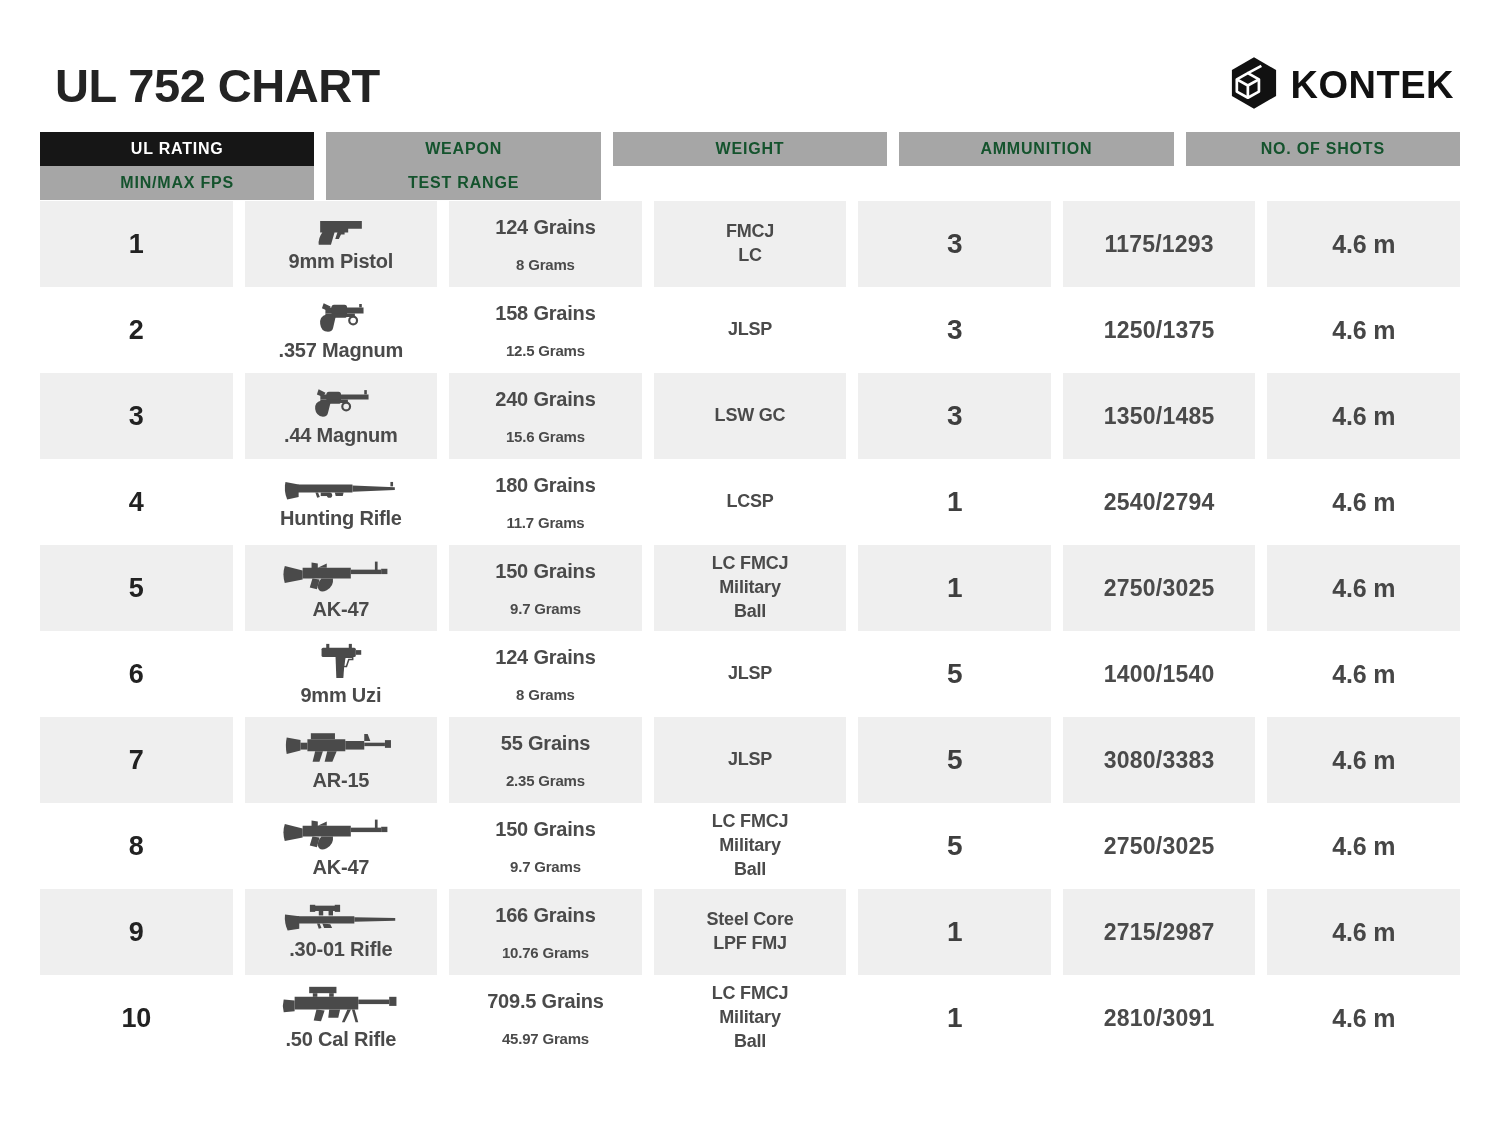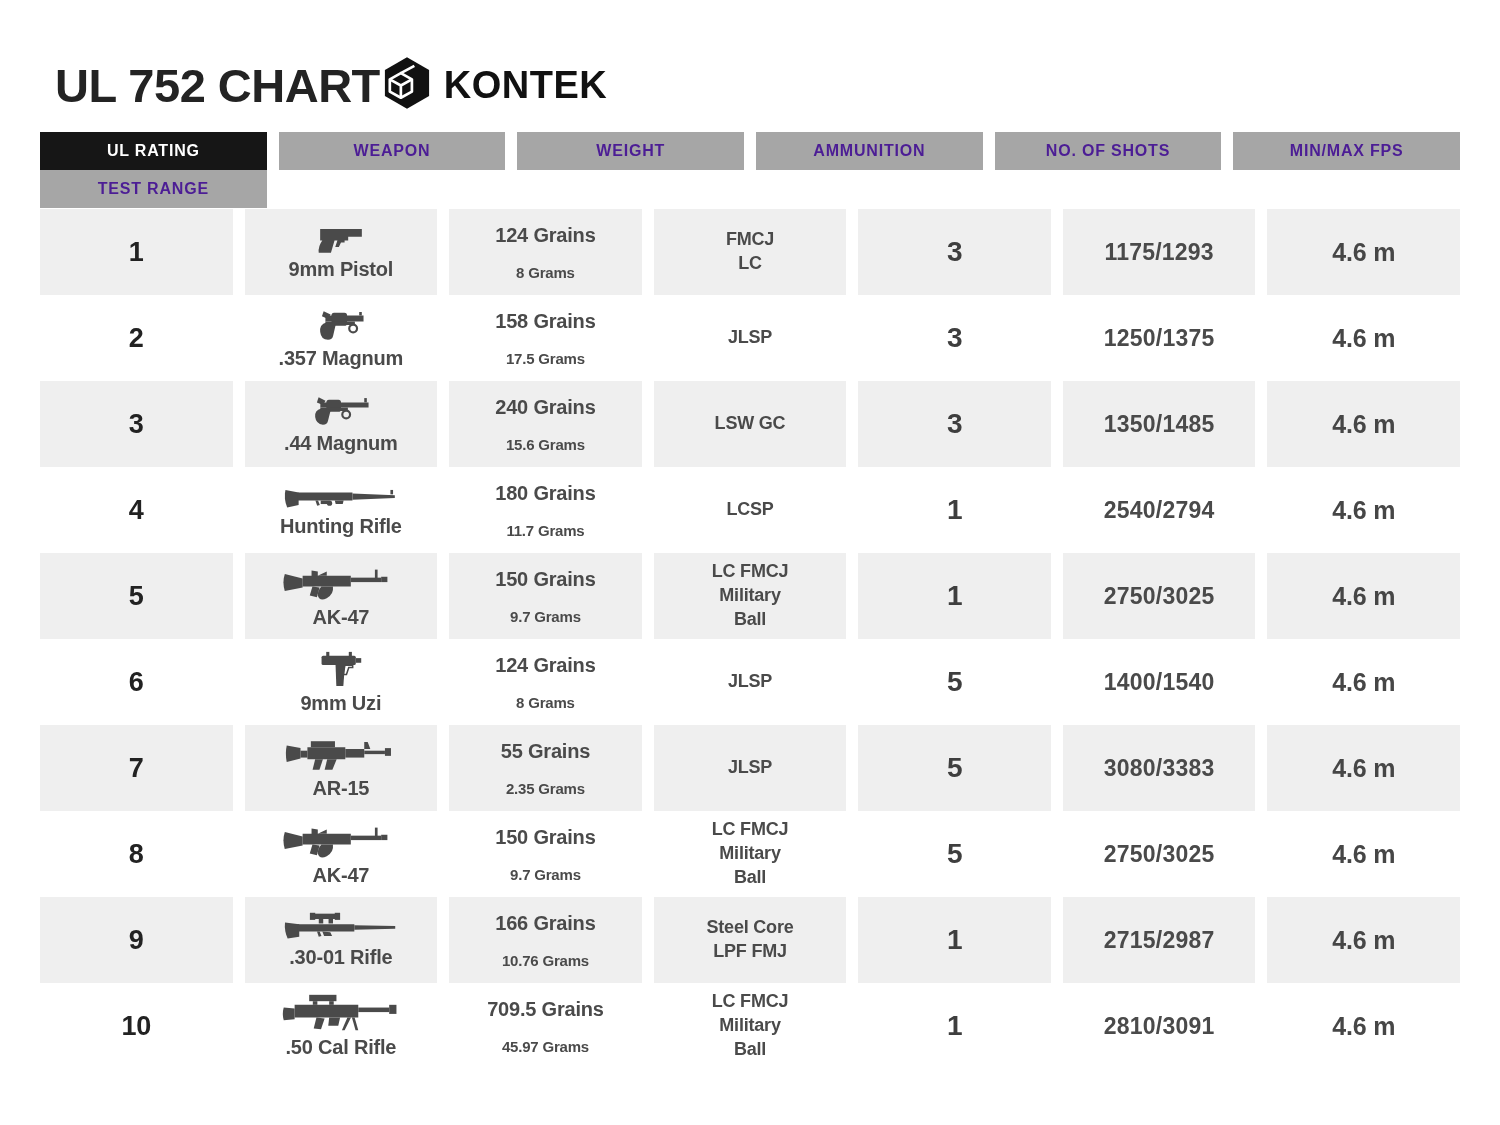--- a/index.html
+++ b/index.html
@@ -11,38 +11,38 @@
     --icon:#4a4a4a;
   }
   *{box-sizing:border-box;margin:0;padding:0;}
   html,body{background:#ffffff;}
   body{
     width:1500px;height:1125px;
     font-family:"Liberation Sans", sans-serif;
     position:relative;overflow:hidden;
   }
   .topbar{
-    display:flex;justify-content:flex-start;align-items:center;
+    display:flex;justify-content:space-between;align-items:center;
     padding:52px 46px 0 55px;height:118px;
   }
   .page-title{
     font-size:47px;font-weight:bold;color:var(--title-text);
     letter-spacing:-0.5px;
   }
   .brand{display:flex;align-items:center;gap:10px;}
   .brand-name{
     font-size:38px;font-weight:bold;color:#111;letter-spacing:0.5px;
   }
   .table{margin:14px 40px 0 40px;}
   .thead{
-    display:grid;grid-template-columns:repeat(6,1fr);column-gap:12px;
-    height:76px;margin-bottom:1px;
+    display:grid;grid-template-columns:repeat(5,1fr);column-gap:12px;
+    height:68px;margin-bottom:1px;
   }
   .th{
-    background:var(--header-gray);color:#4c1d95;
+    background:var(--header-gray);color:#14532d;
     display:flex;align-items:center;justify-content:center;
     font-weight:bold;font-size:16px;letter-spacing:0.8px;
   }
   .th.dark{background:var(--header-dark);color:#ffffff;}
   .tbody{display:block;}
   .row{
     display:grid;grid-template-columns:repeat(7,1fr);column-gap:12px;
     height:86px;
   }
   .cell{
@@ -134,21 +134,21 @@
               <path d="M12 17h34v4H12z"></path>
               <circle cx="44" cy="25" r="4.5" fill="none" stroke="currentColor" stroke-width="2.5"></circle>
               <path d="M13 18q-8 2-7 11t9 9q5 0 6-5l3-13z"></path>
               <path d="M51 6h3v4h-3z"></path>
             </svg>
           </span>
       <span class="weapon-name">.357 Magnum</span>
     </div>
     <div class="cell">
       <span class="grains">158 Grains</span>
-      <span class="grams">17.5 Grams</span>
+      <span class="grams">12.5 Grams</span>
     </div>
     <div class="cell">
           <div class="ammo-line">JLSP</div>
         </div>
     <div class="cell">
       <span class="shots">3</span>
     </div>
     <div class="cell">
       <span class="fps">1250/1375</span>
     </div>

